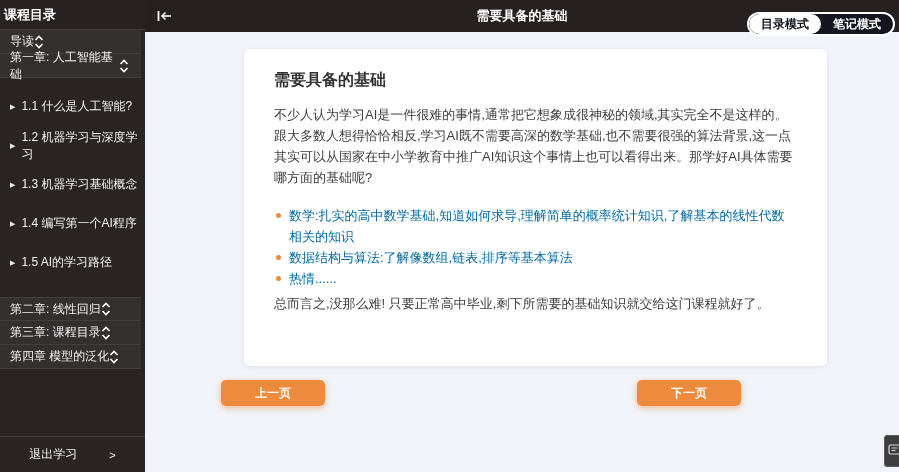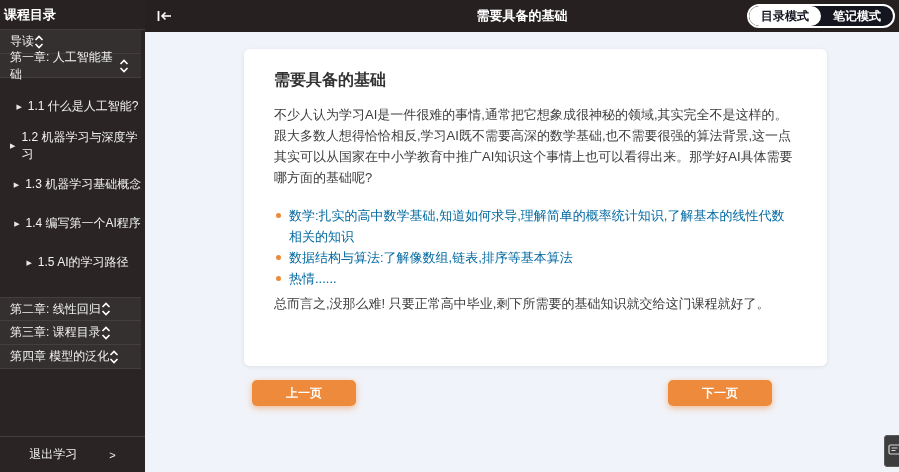--- a/index.html
+++ b/index.html
@@ -26,21 +26,21 @@
   .side-row {
     height:24px; width:141px;
     background:#353030; border-bottom:1px solid #453e3e;
     display:flex; align-items:center; justify-content:flex-start;
     padding:0 12px 0 10px; font-size:12px; color:#f2f2f2; cursor:pointer;
   }
   .chev svg { display:block; }
   .side-sub { padding:9px 0 15px 0; background:#2a2424; }
   .sub-row {
     height:39px; display:flex; align-items:center;
-    padding-left:10px; font-size:12px; color:#f2f2f2; cursor:pointer;justify-content:center;
+    padding-left:10px; font-size:12px; color:#f2f2f2; cursor:pointer;
   }
   .tri { font-size:7px; color:#e8e8e8; margin-right:6px; line-height:1; }
   .side-exit {
     flex:0 0 auto; height:36px; border-top:1px solid #453e3e;
     display:flex; align-items:center; justify-content:center;
     font-size:12px; color:#f2f2f2; background:#2a2424; cursor:pointer;gap:24px;
   }
   .exit-chev { margin-left:8px; font-size:11px; }
 
   
@@ -50,21 +50,21 @@
   }
   .collapse-btn {
     margin-left:10px; display:flex; align-items:center; cursor:pointer;
     background:none; border:none; padding:2px;
   }
   .top-title {
     position:absolute; left:0; right:0; text-align:center;
     font-size:13px; font-weight:bold; color:#fff; pointer-events:none;
   }
   .mode-toggle {
-    position:absolute; right:4px; top:4px;
+    position:absolute; right:4px; top:12px;
     display:flex; align-items:stretch;
     border:2px solid #fff; border-radius:13px;
     background:#15151f; overflow:hidden; height:24px;
   }
   .mode {
     border:none; background:transparent; color:#fff;
     font-size:12px; font-weight:bold; padding:0 12px; cursor:pointer;
     font-family:inherit; line-height:20px;
   }
   .mode.active { background:#fff; color:#12141f; border-radius:11px; }
@@ -87,21 +87,21 @@
     position:relative; padding-left:15px;
     font-size:13px; color:#0369a1; line-height:21px;
   }
   .card li::before {
     content:""; position:absolute; left:2px; top:8px;
     width:5px; height:5px; border-radius:50%; background:#ed8a3a;
   }
   .card .conclusion { margin-top:4px; }
 
   .pager {
-    margin:14px 0 0 107px; width:520px;
+    margin:14px 0 0 76px; width:520px;
     display:flex; justify-content:space-between;
   }
   .pbtn {
     width:104px; height:26px;
     background:#ee8a3b; color:#fff; border:none; border-radius:5px;
     font-size:12px; font-weight:bold; cursor:pointer; font-family:inherit;
     box-shadow:0 2px 6px rgba(238,138,59,0.55);
   }
 
   

